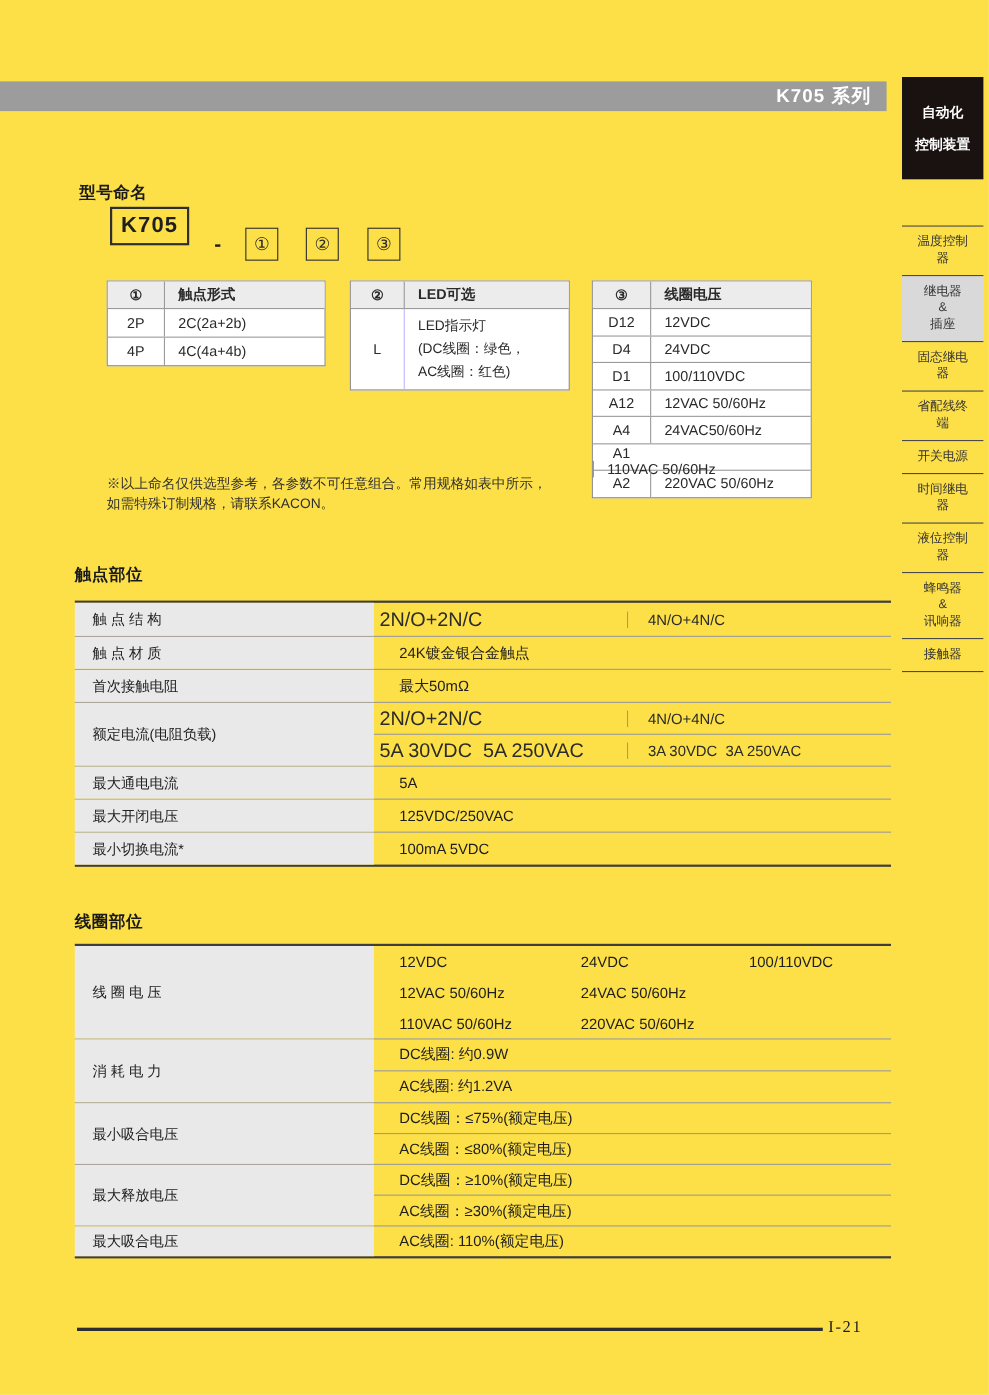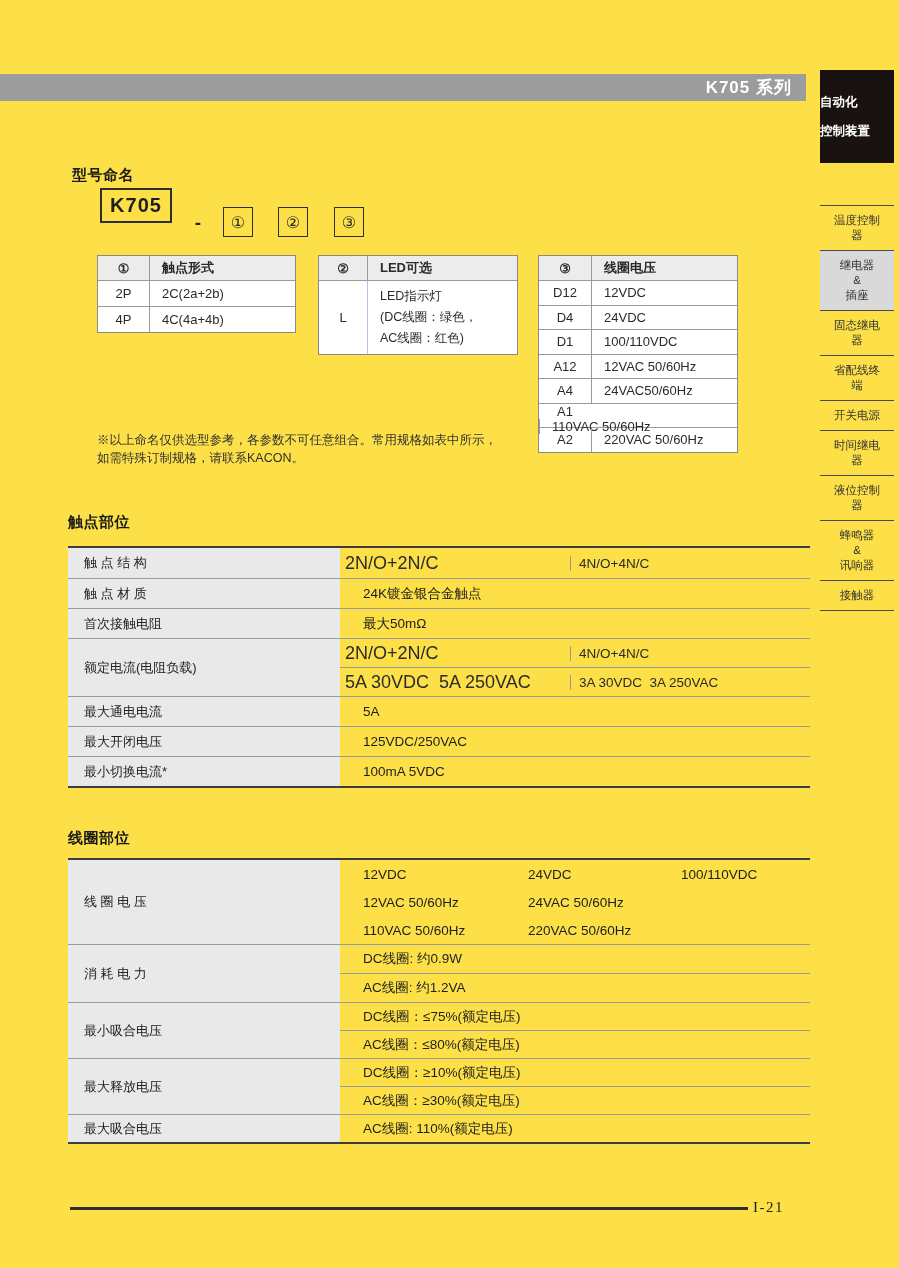--- a/index.html
+++ b/index.html
@@ -6,21 +6,21 @@
   body { background:#ffffff; font-family:"Liberation Sans", sans-serif; }
   .page { position:relative; width:899px; height:1268px; background:#fde047; overflow:hidden; color:#2b2b2b; }
 
   
   .top-bar { position:absolute; left:0; top:74px; width:806px; height:27px; background:#9c9c9c;
              display:flex; align-items:center; justify-content:flex-end; padding-right:14px; }
   .top-bar span { color:#ffffff; font-weight:bold; font-size:17px; letter-spacing:1px; }
 
   
   .cat-box { position:absolute; left:820px; top:70px; width:74px; height:93px; background:#191210;
-             display:flex; flex-direction:column; justify-content:center; gap:12px; }
+             display:flex; flex-direction:column; align-items:center; justify-content:center; gap:12px; }
   .cat-box div { color:#ffffff; font-weight:bold; font-size:12.5px; }
 
   
   .side-nav { position:absolute; left:820px; top:205px; width:74px; border-bottom:1.5px solid #4a4a4a; }
   .side-item { border-top:1.5px solid #4a4a4a; padding:7px 0; text-align:center;
                font-size:11.5px; line-height:15px; color:#333333; }
   .side-item.active { background:#d9d9d9; }
 
   
   .sec-h { position:absolute; font-size:15px; font-weight:bold; color:#1a1a1a; letter-spacing:0.5px; }
@@ -53,21 +53,21 @@
   .spec-table { position:absolute; left:68px; width:742px; border-top:2.5px solid #3d3d3d;
                 border-bottom:2.5px solid #3d3d3d; }
   .s-row { display:flex; }
   .s-row + .s-row { border-top:1px solid #9b9b9b; }
   .s-label { width:272px; background:#e9e9e9; display:flex; align-items:center; padding-left:16px;
              font-size:13px; color:#222222; white-space:pre; }
   .s-vals { flex:1; display:flex; align-items:center; }
   .s-val { padding-left:23px; font-size:13.5px; color:#1e1e1e; white-space:pre; }
   .split { padding:0; }
   .split .s-v1 { width:230px; padding-left:5px; font-size:18px; white-space:pre; }
-  .split .s-v2 { flex:1; border-left:1px solid #9b9b9b; padding-left:8px; font-size:13.5px; white-space:pre; }
+  .split .s-v2 { flex:1; border-left:1px solid #9b9b9b; padding-left:18px; font-size:13.5px; white-space:pre; }
   .subcol { flex-direction:column; align-items:stretch; }
   .subcol .sub { flex:1; display:flex; align-items:center; }
   .subcol .sub + .sub { border-top:1px solid #9b9b9b; }
   .subcol .sub .s-val { padding-left:23px; }
   .volt-grid { flex-direction:column; align-items:stretch; justify-content:center; padding-left:23px; }
   .vg-line { height:28px; display:grid; grid-template-columns:165px 153px 1fr; align-items:center;
              font-size:13.5px; color:#1e1e1e; white-space:pre; }
 
   .h30 { height:30px; } .h58 { height:58px; } .h84 { height:84px; } .h56 { height:56px; } .h28 { height:28px; }
 

